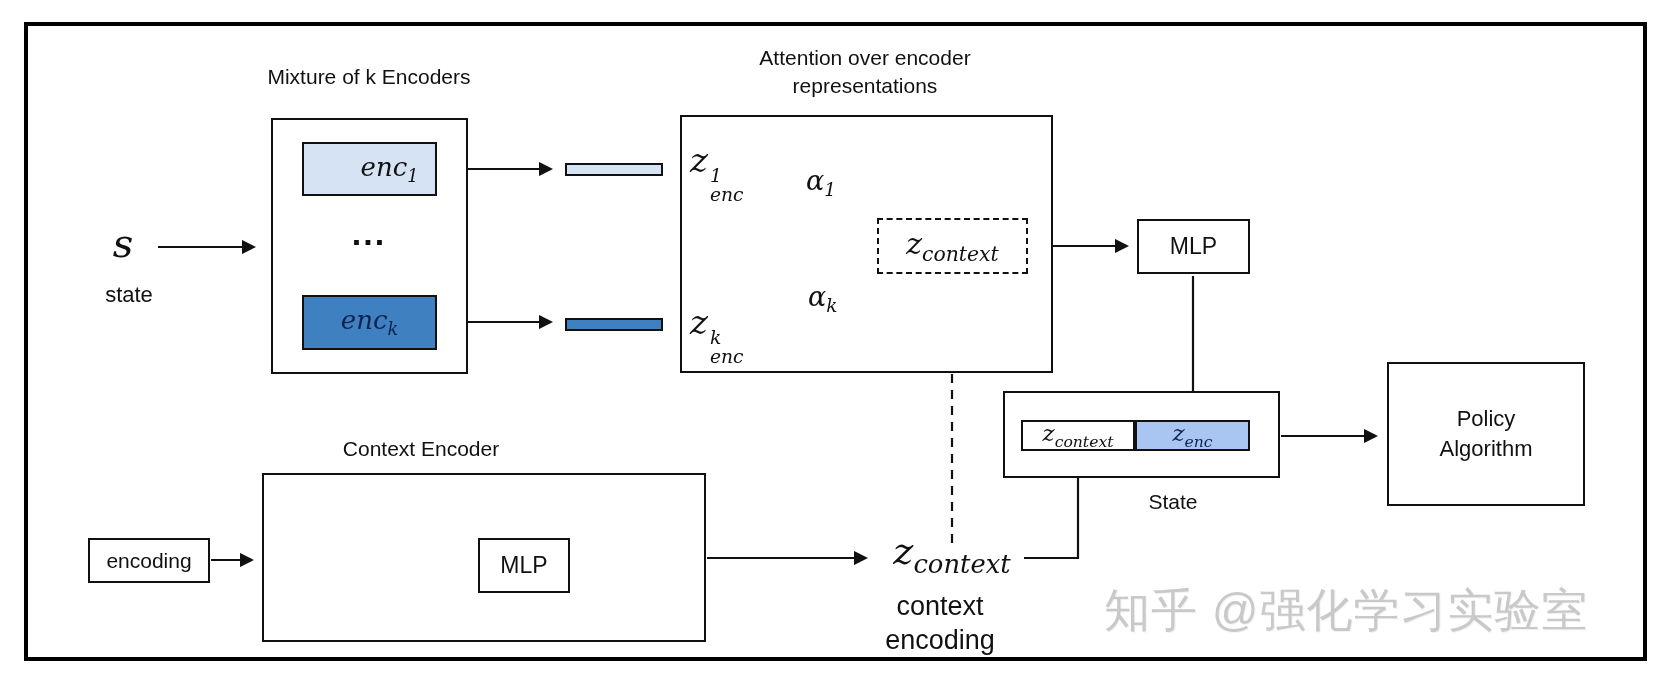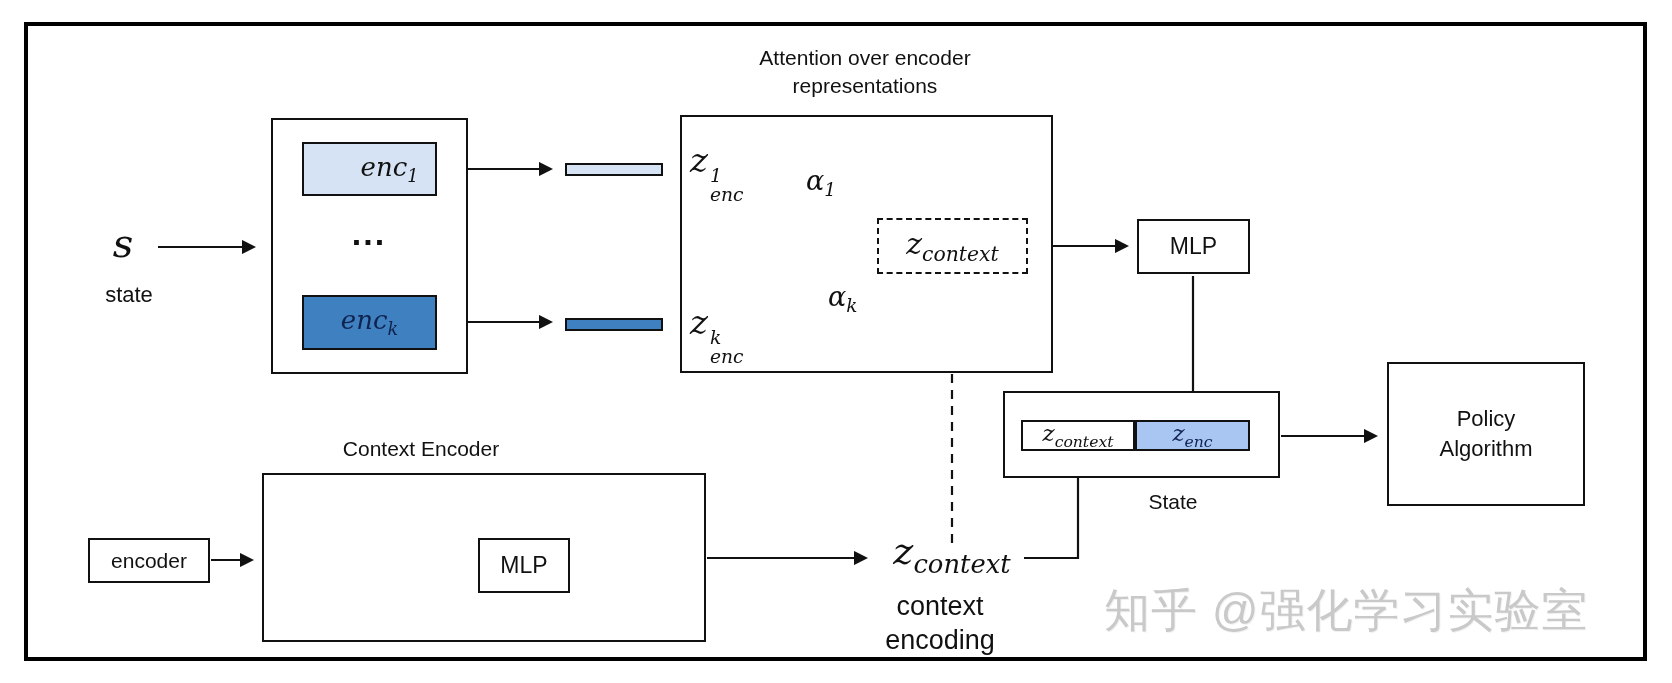--- a/index.html
+++ b/index.html
@@ -47,20 +47,21 @@
     <path d="M211 560 H252" stroke="#111" stroke-width="2.2" fill="none" marker-end="url(#arrow)"></path>
     <path d="M409 560 H467" stroke="#111" stroke-width="2.2" fill="none" marker-end="url(#arrow)"></path>
     <path d="M707 558 H866" stroke="#111" stroke-width="2.2" fill="none" marker-end="url(#arrow)"></path>
     <path d="M1024 558 L1078 558 L1078 459" stroke="#111" stroke-width="2.2" fill="none" marker-end="url(#arrow)"></path>
     <path d="M952 543 V286" stroke="#111" stroke-width="2.2" stroke-dasharray="9 7" fill="none" marker-end="url(#arrow)"></path>
   </svg>
 
   <div class="label math" style="left:100px;top:218px;width:46px;font-size:40px;">s</div>
   <div class="label sans" style="left:92px;top:281px;width:74px;font-size:22px;">state</div>
 
+  <div class="label sans" style="left:244px;top:64px;width:250px;font-size:21px;">Mixture of k Encoders</div>
   <div class="box" style="left:271px;top:118px;width:197px;height:256px;"></div>
   <div class="box bg-light" style="left:302px;top:142px;width:135px;height:54px;font-size:26px;padding-left:40px;">
     <span class="math"><span>enc</span><sub class="msub">1</sub></span>
   </div>
   <div class="label" style="left:338px;top:212px;width:62px;font-size:34px;font-weight:bold;letter-spacing:2px;">...</div>
   <div class="box bg-dark" style="left:302px;top:295px;width:135px;height:55px;font-size:26px;">
     <span class="math navy"><span>enc</span><sub class="msub">k</sub></span>
   </div>
 
   <div class="bar bg-light" style="left:565px;top:163px;width:98px;height:13px;"></div>
@@ -79,21 +80,21 @@
   </div>
   <div class="label math" style="left:690px;top:301px;font-size:34px;text-align:left;">
     <span>z</span><span class="supsub">
         <span>k</span>
         <span>enc</span>
       </span>
   </div>
   <div class="label math" style="left:806px;top:164px;font-size:27px;text-align:left;">
     <span>α</span><sub class="msub">1</sub>
   </div>
-  <div class="label math" style="left:828px;top:280px;font-size:27px;text-align:left;">
+  <div class="label math" style="left:808px;top:280px;font-size:27px;text-align:left;">
     <span>α</span><sub class="msub">k</sub>
   </div>
   <div class="box dashedb" style="left:877px;top:218px;width:151px;height:56px;font-size:30px;">
     <span class="math"><span>z</span><sub class="msub">context</sub></span>
   </div>
 
   <div class="box" style="left:1137px;top:219px;width:113px;height:55px;font-size:23px;">
     <span class="sans">MLP</span>
   </div>
 
@@ -111,21 +112,21 @@
   <div class="box" style="left:1387px;top:362px;width:198px;height:144px;font-size:22px;">
     <div class="sans" style="text-align:center;line-height:30px;">
       <div>Policy</div>
       <div>Algorithm</div>
     </div>
   </div>
 
   <div class="label sans" style="left:321px;top:436px;width:200px;font-size:21px;">Context Encoder</div>
   <div class="box" style="left:262px;top:473px;width:444px;height:169px;"></div>
   <div class="box" style="left:88px;top:538px;width:122px;height:45px;font-size:21px;">
-    <span class="sans">encoder</span>
+    <span class="sans">encoding</span>
   </div>
   <div class="box" style="left:478px;top:538px;width:92px;height:55px;font-size:23px;">
     <span class="sans">MLP</span>
   </div>
 
   <div class="label math" style="left:876px;top:528px;width:152px;font-size:38px;">
     <span>z</span><sub class="msub">context</sub>
   </div>
   <div class="label sans" style="left:845px;top:590px;width:190px;font-size:27px;">context encoding</div>
 

